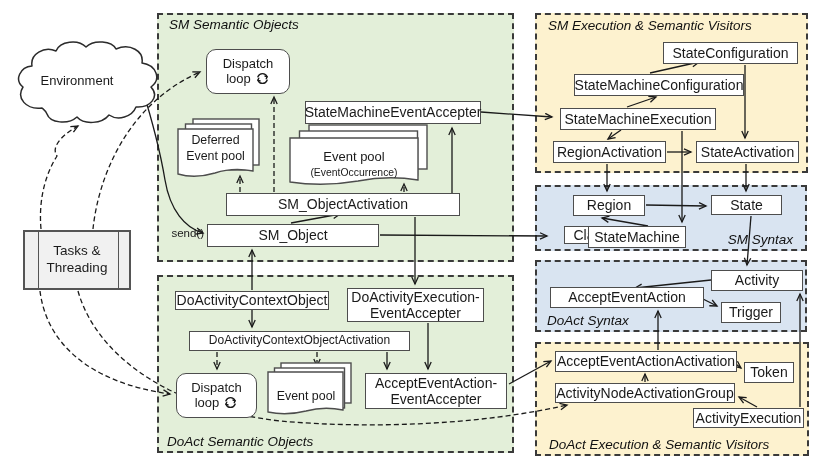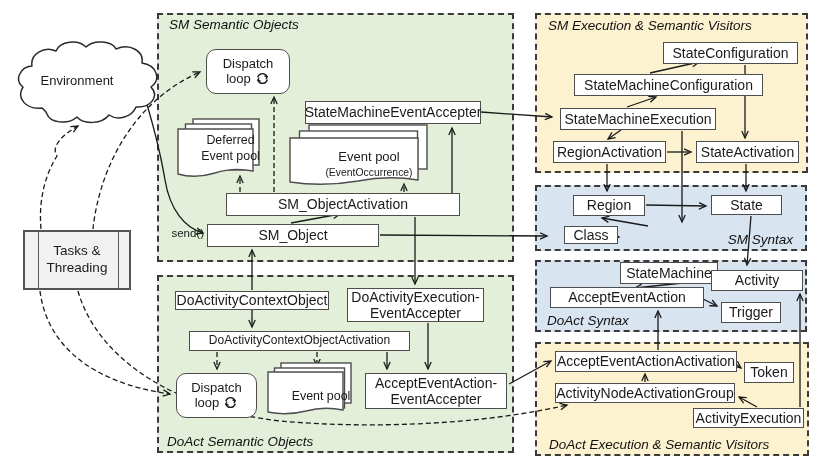--- a/index.html
+++ b/index.html
@@ -15,21 +15,21 @@
         display:flex;align-items:center;justify-content:center;font-size:14px;line-height:1.15;
         text-align:center;white-space:nowrap;}
   .node2{flex-direction:column;}
   .dispatch{border-radius:10px;flex-direction:column;font-size:13px;}
   .dispatch .row2{display:flex;align-items:center;gap:4px;}
   .loop-icon{width:15px;height:15px;}
   .loop-icon path{fill:none;stroke:#1a1a1a;stroke-width:1.3;stroke-linecap:round;}
   .stack{position:absolute;z-index:4;}
   .stack rect{fill:#fff;stroke:#4d4d4d;stroke-width:1.4;}
   .stack path{fill:#fff;stroke:#4d4d4d;stroke-width:1.4;}
-  .stack-text{position:absolute;z-index:5;text-align:center;font-size:12.4px;line-height:1.3;margin-left:15px;}
+  .stack-text{position:absolute;z-index:5;text-align:center;font-size:12.4px;line-height:1.3;}
   .stack-text .small{font-size:10.4px;}
   .tasks{position:absolute;z-index:4;left:23px;top:230px;width:108px;height:60px;background:#f1f1f1;
          border:2px solid #555;box-sizing:border-box;display:flex;flex-direction:column;
          align-items:center;justify-content:center;font-size:13.5px;line-height:1.25;}
   .tasks::before,.tasks::after{content:"";position:absolute;top:0;bottom:0;width:0;border-left:1.6px solid #555;}
   .tasks::before{left:13px;}
   .tasks::after{right:10px;}
   .cloud-svg{position:absolute;z-index:4;left:12px;top:38px;}
   .cloud-svg path{fill:#fff;stroke:#2b2b2b;stroke-width:1.5;stroke-linejoin:round;}
   .cloud-label{position:absolute;z-index:5;left:22px;top:73px;width:110px;text-align:center;font-size:13px;}
@@ -156,29 +156,29 @@
   </svg>
   <div class="stack-text" style="left:290px;top:149px;width:128px;">
     <div style="font-size:13px;">Event pool</div>
     <div class="small">(EventOccurrence)</div>
   </div>
 
   <div class="node" style="left:226px;top:193px;width:234px;height:23px;">SM_ObjectActivation</div>
   <div class="node" style="left:207px;top:224px;width:172px;height:23px;">SM_Object</div>
 
   <div class="node" style="left:663px;top:42px;width:135px;height:22px;">StateConfiguration</div>
-  <div class="node" style="left:574px;top:74px;width:189px;height:22px;">StateMachineConfiguration</div>
+  <div class="node" style="left:574px;top:74px;width:170px;height:22px;">StateMachineConfiguration</div>
   <div class="node" style="left:560px;top:108px;width:156px;height:22px;">StateMachineExecution</div>
   <div class="node" style="left:553px;top:141px;width:113px;height:22px;">RegionActivation</div>
   <div class="node" style="left:696px;top:141px;width:103px;height:22px;">StateActivation</div>
 
   <div class="node" style="left:573px;top:195px;width:72px;height:21px;">Region</div>
   <div class="node" style="left:711px;top:195px;width:71px;height:20px;">State</div>
   <div class="node" style="left:564px;top:226px;width:54px;height:18px;">Class</div>
-  <div class="node" style="left:620px;top:226px;width:98px;height:22px;margin-top:36px;">StateMachine</div>
+  <div class="node" style="left:588px;top:226px;width:98px;height:22px;">StateMachine</div>
 
   <div class="node" style="left:711px;top:270px;width:92px;height:21px;">Activity</div>
   <div class="node" style="left:550px;top:287px;width:154px;height:21px;">AcceptEventAction</div>
   <div class="node" style="left:721px;top:302px;width:60px;height:21px;">Trigger</div>
 
   <div class="node" style="left:555px;top:351px;width:182px;height:21px;">AcceptEventActionActivation</div>
   <div class="node" style="left:744px;top:362px;width:50px;height:21px;">Token</div>
   <div class="node" style="left:555px;top:383px;width:180px;height:20px;">ActivityNodeActivationGroup</div>
   <div class="node" style="left:693px;top:408px;width:111px;height:20px;">ActivityExecution</div>
 

